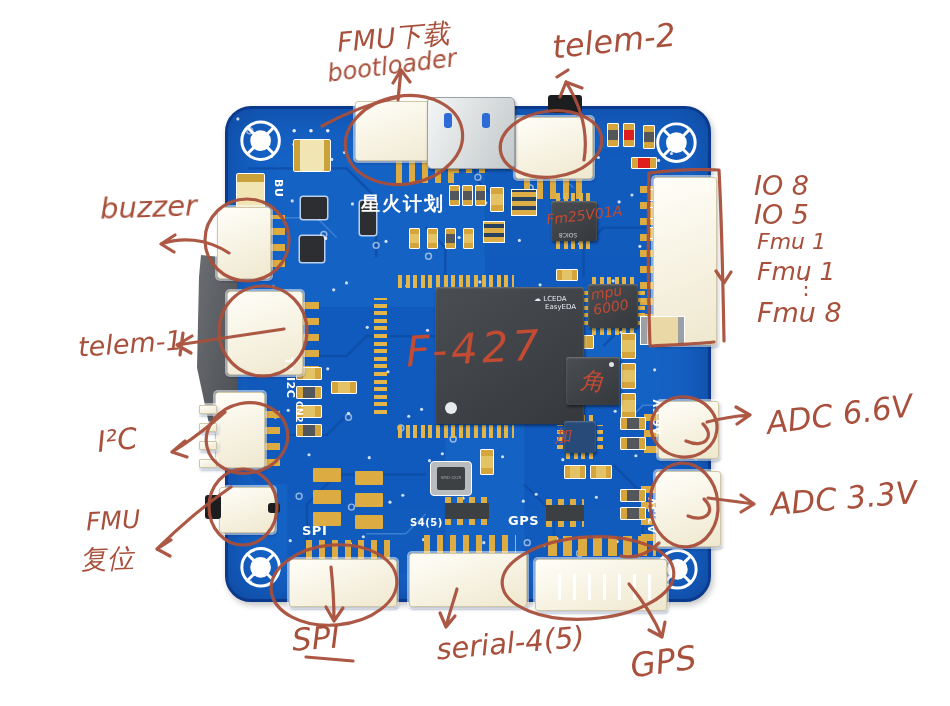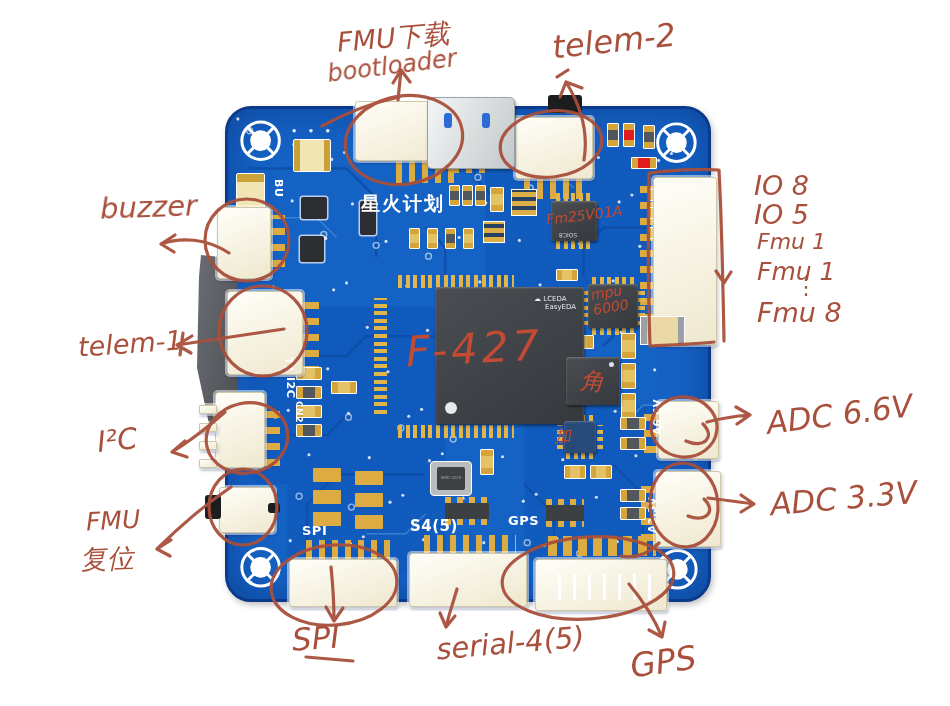--- a/index.html
+++ b/index.html
@@ -390,21 +390,21 @@
     <div class="pv" style="left:252px;top:340px;width:14px;height:26px;"></div>
     <div class="ph" style="left:336px;top:356px;width:22px;height:14px;"></div>
     <div class="ph" style="left:362px;top:356px;width:22px;height:14px;"></div>
     <div class="ph dkh" style="left:392px;top:308px;width:26px;height:13px;"></div>
     <div class="ph dkh" style="left:392px;top:328px;width:26px;height:13px;"></div>
     <div class="ph dkh" style="left:392px;top:380px;width:26px;height:13px;"></div>
     <div class="ph dkh" style="left:392px;top:398px;width:26px;height:13px;"></div>
 
     <div class="silk" style="left:133px;top:82px;font-size:19px;letter-spacing:2px;">星火计划</div>
     <div class="silk" style="left:74px;top:414px;font-size:13px;">SPI</div>
-    <div class="silk" style="left:182px;top:408px;font-size:15px;">S4(5)</div>
+    <div class="silk" style="left:182px;top:408px;font-size:10px;">S4(5)</div>
     <div class="silk" style="left:280px;top:404px;font-size:13px;">GPS</div>
     <div class="silk vert" style="left:44px;top:70px;font-size:11px;">BU</div>
     <div class="silk vert" style="left:54px;top:248px;font-size:11px;">T1</div>
     <div class="silk vert" style="left:56px;top:268px;font-size:11px;">I2C</div>
     <div class="silk vert" style="left:66px;top:292px;font-size:9px;">CN2</div>
     <div class="silk vup" style="left:424px;top:290px;font-size:10px;">A6.6V</div>
     <div class="silk vup" style="left:419px;top:388px;font-size:10px;">A3.3V</div>
   </div>
 
   <svg class="pen-layer" viewBox="0 0 950 706">

